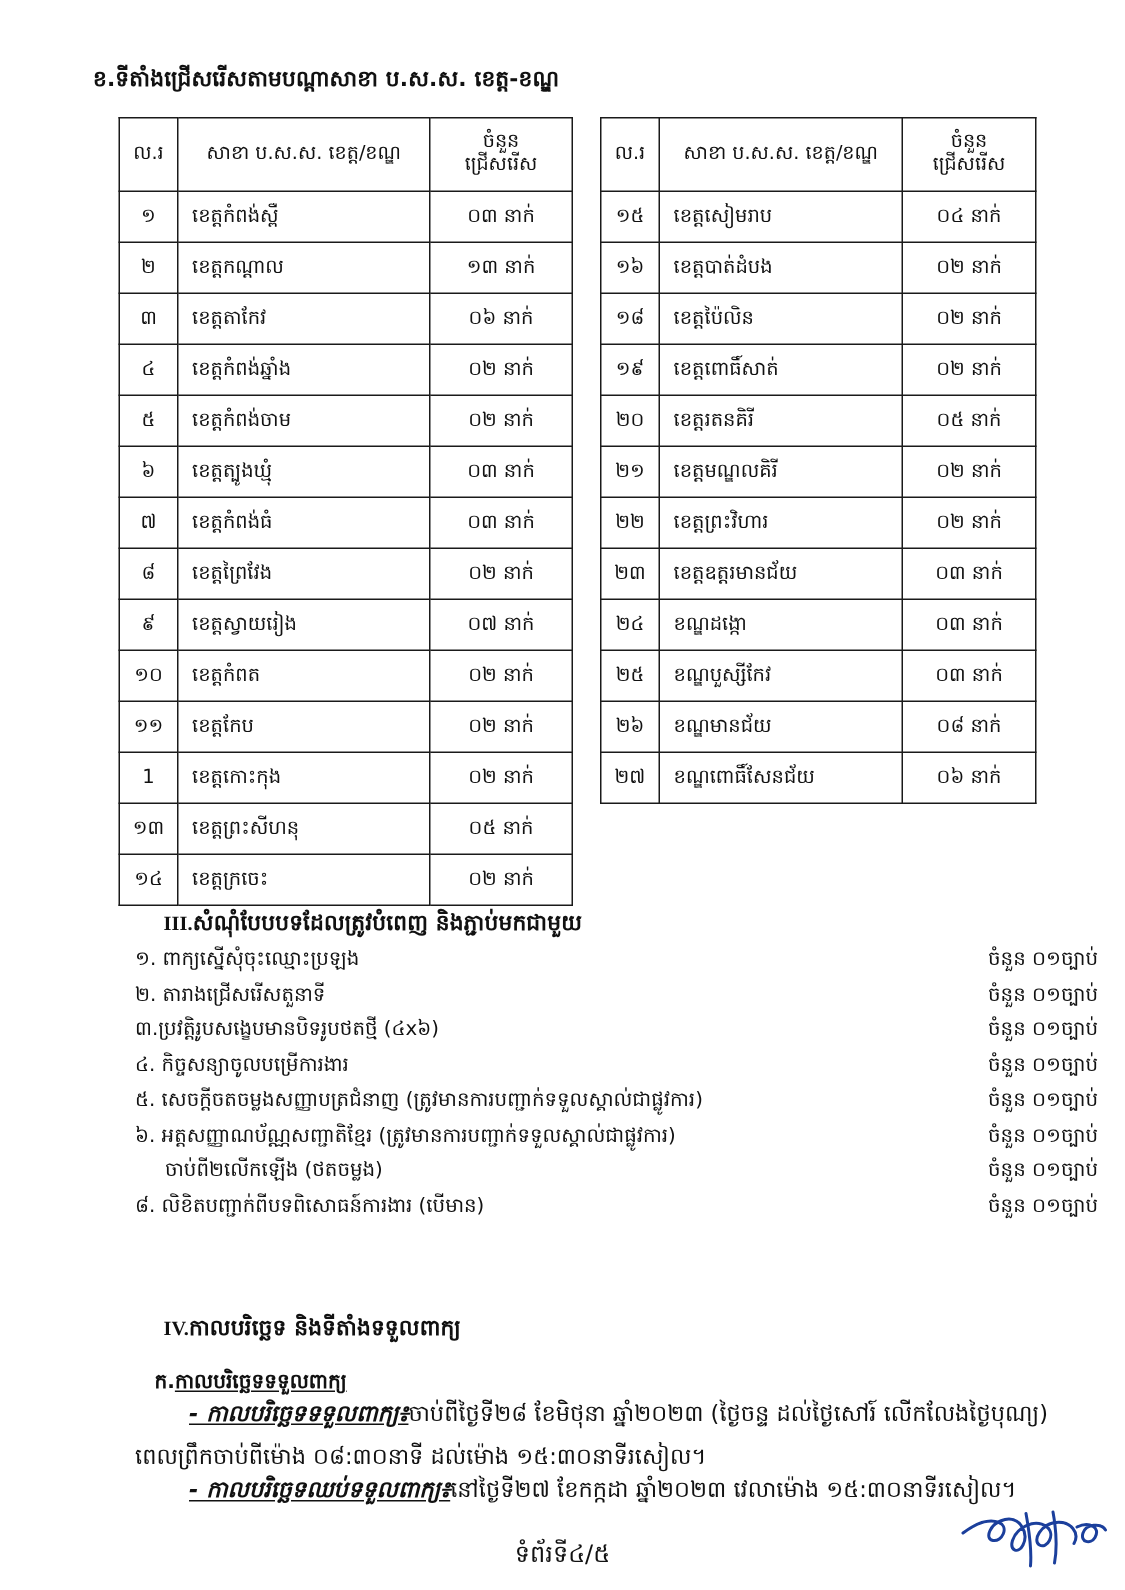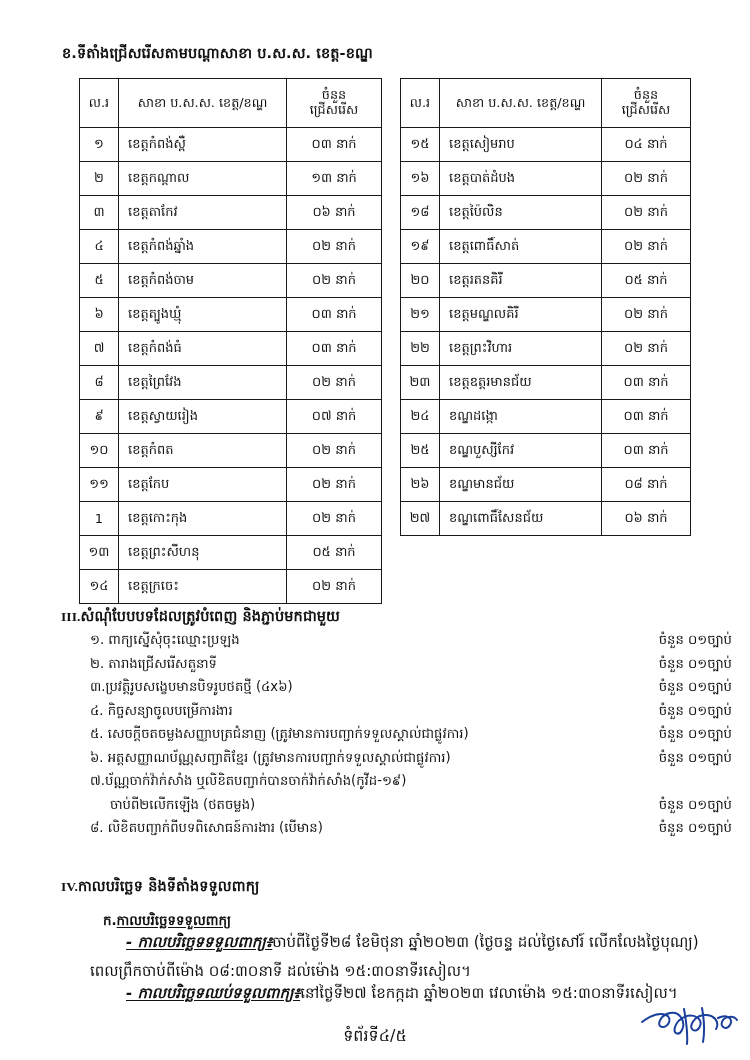--- a/index.html
+++ b/index.html
@@ -33,20 +33,21 @@
     white-space: nowrap;
   }
   #heading-kh        { left: 62px;  top: 44px;  }
   #heading-iii       { left: 61px;  top: 607px; }
   #heading-iv        { left: 61px;  top: 877px; }
 
   .roman {
     font-family: "Liberation Serif", "DejaVu Serif", serif;
     font-weight: bold;
     font-size: 13.5px;
+    margin-left: 48px;
   }
 
   
   .tbl-wrap {
     position: absolute;
     top: 78px;
   }
   #tbl-left  { left: 79px;  }
   #tbl-right { left: 400px; }
 
@@ -346,24 +347,20 @@
         <span class="dl-qty">ចំនួន ០១ច្បាប់</span>
       </div>
       <div class="doc-row">
         <span class="dl-text">៥. សេចក្ដីចតចម្លងសញ្ញាបត្រជំនាញ (ត្រូវមានការបញ្ជាក់ទទួលស្គាល់ជាផ្លូវការ)</span>
         <span class="dl-qty">ចំនួន ០១ច្បាប់</span>
       </div>
       <div class="doc-row">
         <span class="dl-text">៦. អត្តសញ្ញាណប័ណ្ណសញ្ជាតិខ្មែរ (ត្រូវមានការបញ្ជាក់ទទួលស្គាល់ជាផ្លូវការ)</span>
         <span class="dl-qty">ចំនួន ០១ច្បាប់</span>
       </div>
-      <div class="doc-row no-qty">
-        <span class="dl-text">៧.ប័ណ្ណចាក់វ៉ាក់សាំង ឬលិខិតបញ្ជាក់បានចាក់វ៉ាក់សាំង(កូវីដ-១៩)</span>
-        <span class="dl-qty"></span>
-      </div>
       <div class="doc-row cont">
         <span class="dl-text">ចាប់ពី២លើកឡើង (ថតចម្លង)</span>
         <span class="dl-qty">ចំនួន ០១ច្បាប់</span>
       </div>
       <div class="doc-row">
         <span class="dl-text">៨. លិខិតបញ្ជាក់ពីបទពិសោធន៍ការងារ (បើមាន)</span>
         <span class="dl-qty">ចំនួន ០១ច្បាប់</span>
       </div>
     </div>
 

